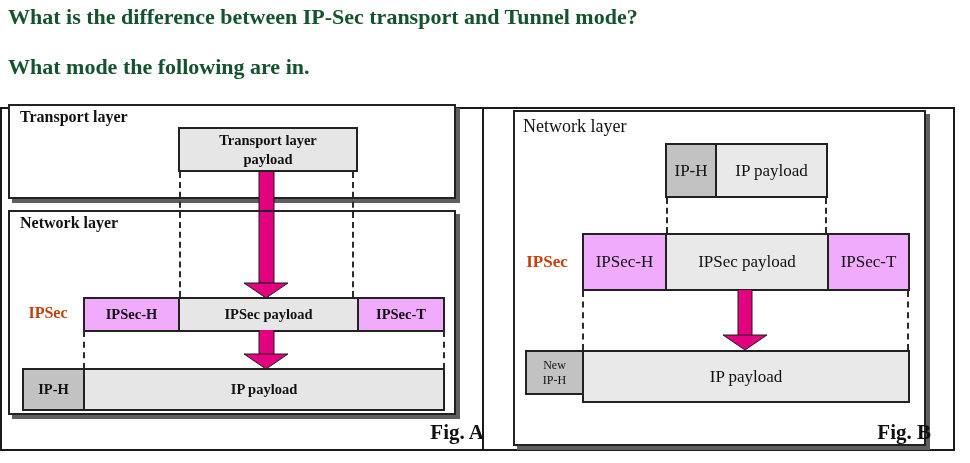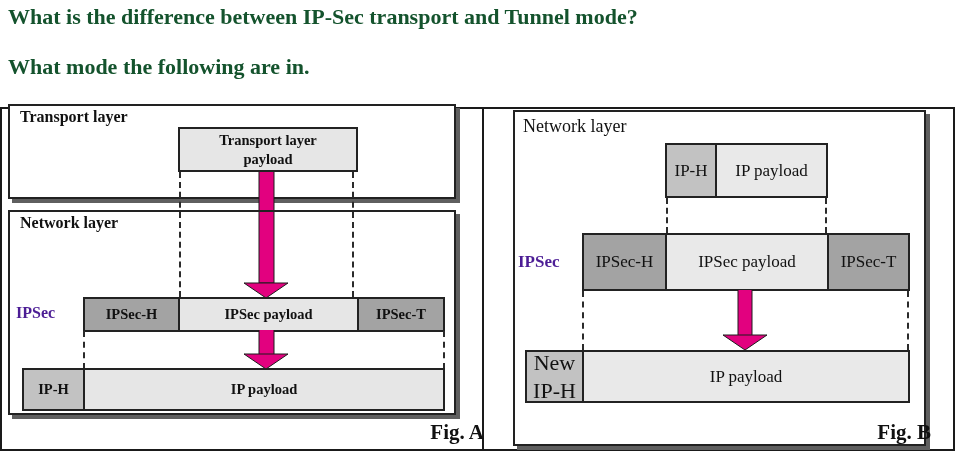--- a/index.html
+++ b/index.html
@@ -15,27 +15,27 @@
   .cell-b{left:482px;top:107px;width:473px;height:344px;}
 
   
   .panel{position:absolute;background:#ffffff;border:2px solid #222;box-sizing:border-box;
          box-shadow:4px 4px 0 #5f5f5f;}
   .box{position:absolute;border:2px solid #222;box-sizing:border-box;display:flex;
        align-items:center;justify-content:center;text-align:center;}
   .grey{background:#e6e6e6;}
   .greyb{background:#e9e9e9;}
   .dark{background:#c2c2c2;}
-  .pink{background:#a3a3a3;}
+  .pink{background:#f0abfc;}
   .dash{position:absolute;width:0;border-left:2px dashed #2b2b2b;}
   .panel-label-a{position:absolute;font-weight:bold;font-size:16px;}
   .panel-label-b{position:absolute;font-size:18px;}
   .fa-text{font-weight:bold;font-size:14.5px;line-height:1.25;}
   .fb-text{font-size:17px;line-height:1.25;}
-  .ipsec-lbl{position:absolute;font-weight:bold;color:#4c1d95;text-align:left;}
+  .ipsec-lbl{position:absolute;font-weight:bold;color:#c2410c;text-align:center;}
   .caption{position:absolute;top:420px;text-align:right;font-weight:bold;font-size:21px;}
   svg.arrow{position:absolute;}
 </style>
 </head>
 <body>
 
 <div class="page">
 
   <div class="question q1">What is the difference between IP-Sec transport and Tunnel mode?</div>
   <div class="question q2">What mode the following are in.</div>
@@ -129,21 +129,21 @@
     </div>
 
   <div class="dash" style="left:582px;top:291px;height:59px;"></div>
   <div class="dash" style="left:907px;top:291px;height:59px;"></div>
 
   <svg class="arrow" style="left:720px;top:290px;" width="50" height="61" viewBox="0 0 50 61">
     <rect x="18" y="-2" width="14" height="48" fill="#e2017f" stroke="#1c1c1c" stroke-width="1"></rect>
     <polygon points="3,45 47,45 25,60" fill="#e2017f" stroke="#1c1c1c" stroke-width="1"></polygon>
   </svg>
 
-  <div class="box dark fb-text" style="left:525px;top:350px;width:59px;height:53px;font-size:22px;">
+  <div class="box dark fb-text" style="left:525px;top:350px;width:59px;height:45px;font-size:12px;">
     <div>
       <span>New</span><br>
       <span>IP-H</span>
     </div>
   </div>
   <div class="box greyb fb-text" style="left:582px;top:350px;width:328px;height:53px;">
       <span>IP payload</span>
     </div>
 
   <div class="caption" style="left:458px;width:473px;">Fig. B</div>

